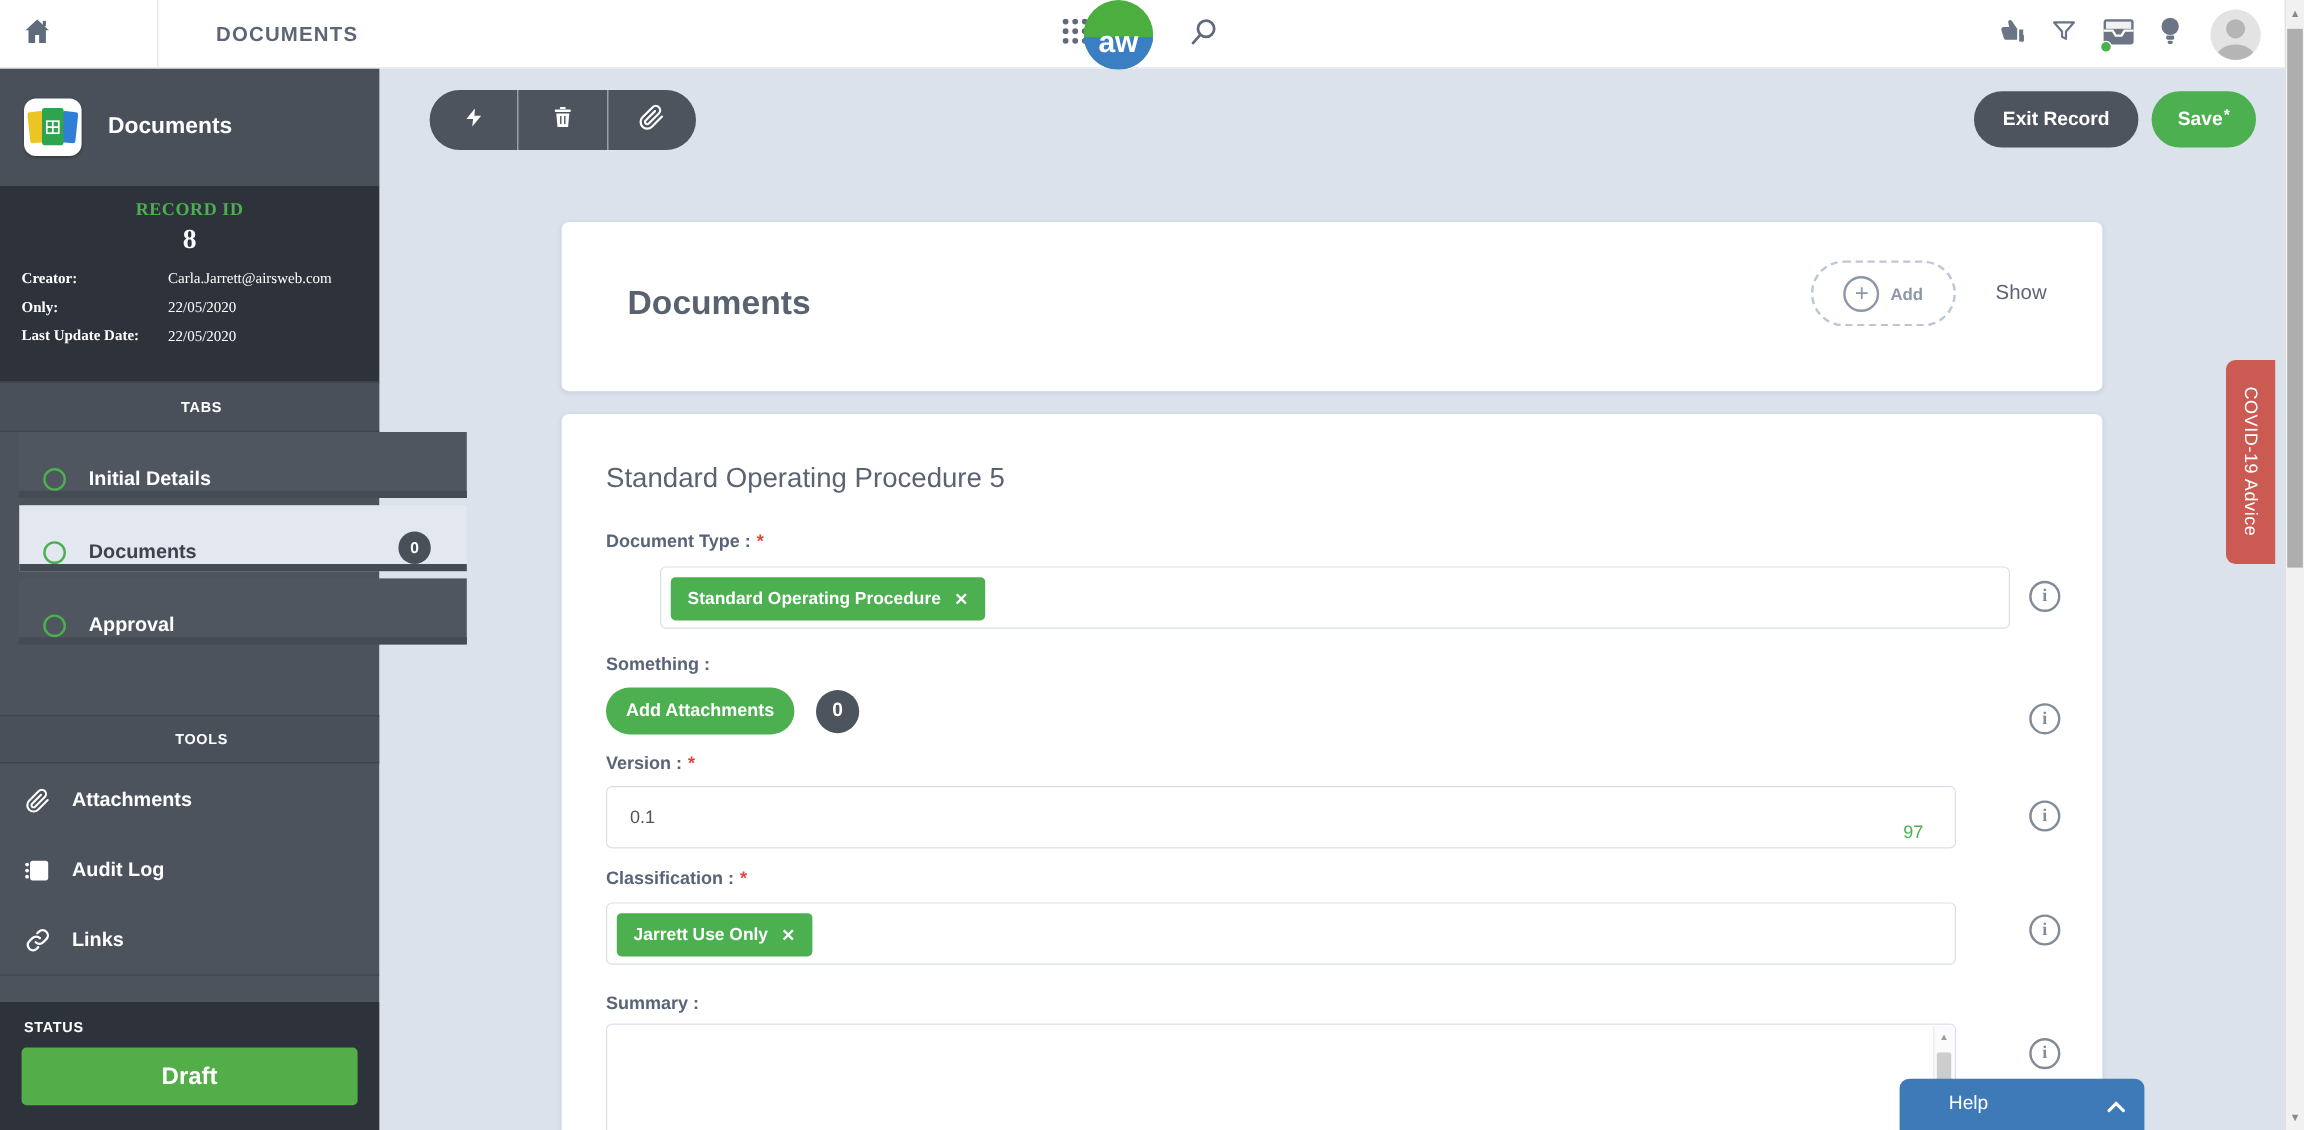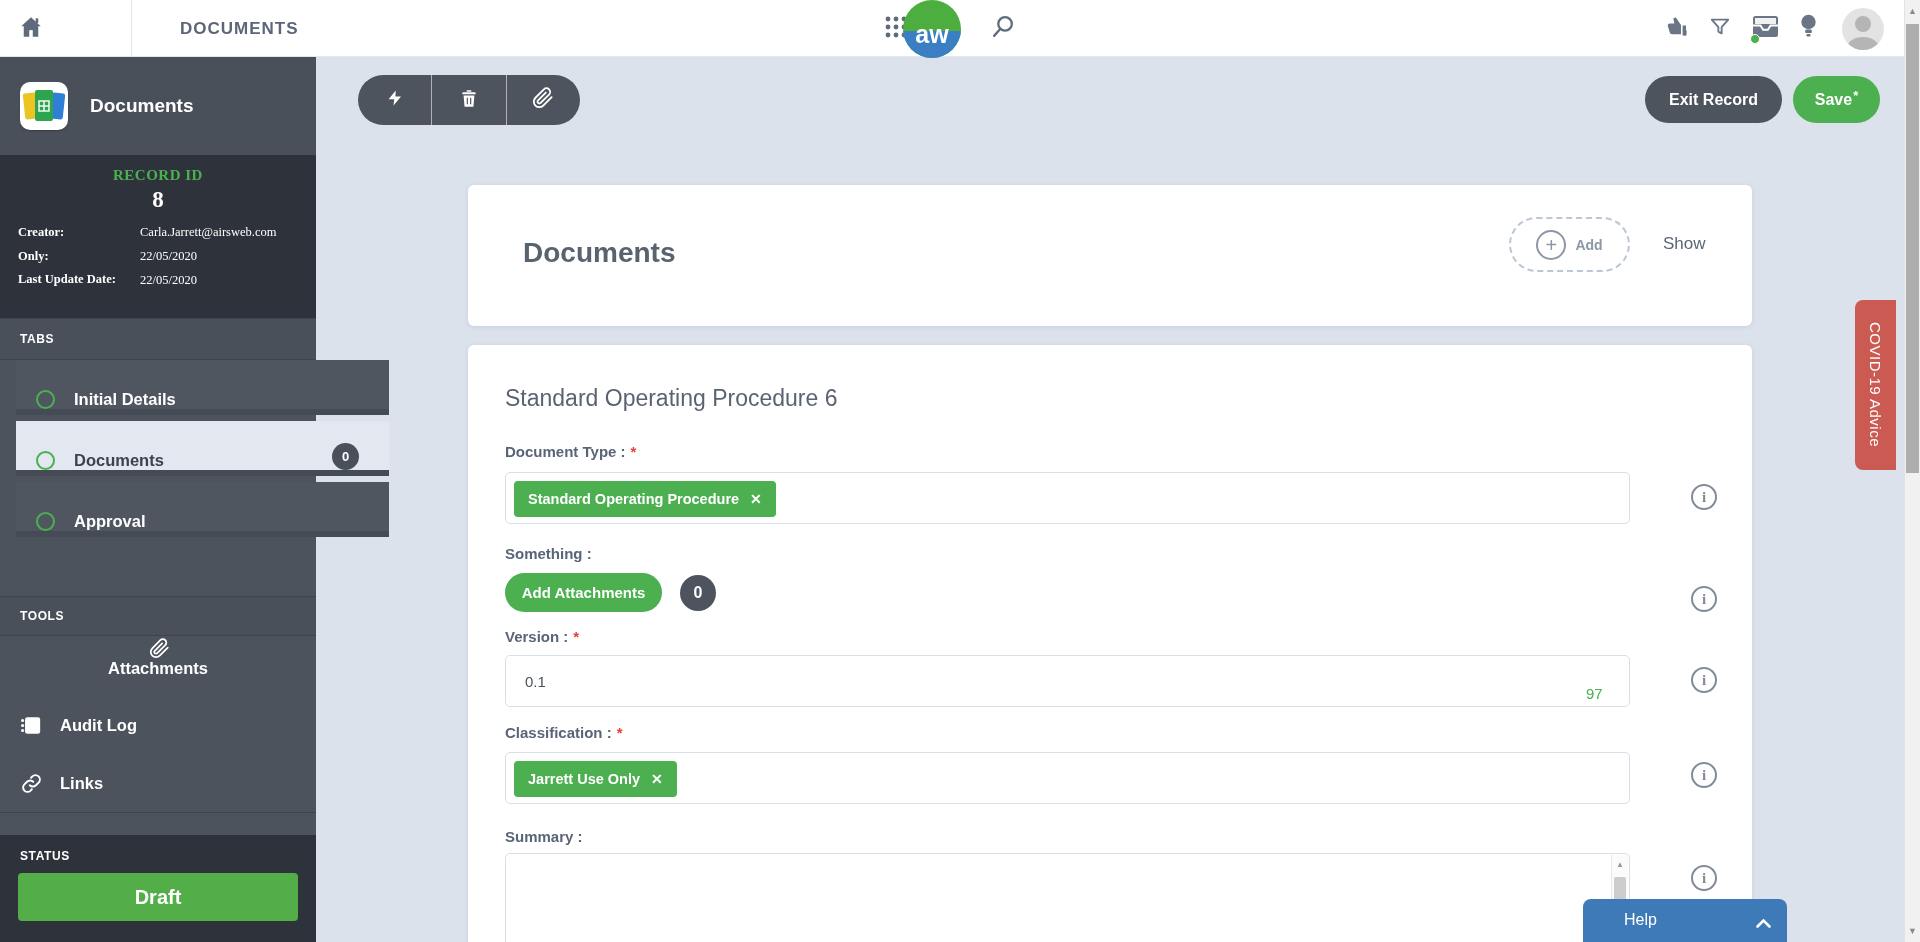--- a/index.html
+++ b/index.html
@@ -30,21 +30,21 @@
               box-shadow:0 1px 2px rgba(0,0,0,.25); }
   .sb-header-title { color:#fff; font-size:19px; font-weight:bold; margin-left:22px; }
   .sb-record { position:absolute; left:0; top:98px; width:316px; height:163px; background:#2e333b; color:#fff;font-family:Liberation Serif, serif; }
   .rec-id-label { text-align:center; padding-top:12px; color:#4caf50; font-weight:bold; font-size:15px; letter-spacing:.5px; }
   .rec-id-value { text-align:center; font-size:23px; font-weight:bold; margin-top:3px; }
   .rec-fields { display:grid; grid-template-columns:100px 1fr; column-gap:22px; row-gap:8px;
                 padding:12px 16px 0 18px; font-size:12.5px; align-items:center; }
   .rec-fields .lbl { font-weight:bold; line-height:1.25; }
   .sb-band { position:absolute; left:0; width:316px; color:#fff; font-size:12px; font-weight:bold;
              letter-spacing:.6px; padding-left:20px; background:#4a505a;
-             border-top:1px solid #3e444d; border-bottom:1px solid #3e444d; display:flex; align-items:center; }
+             border-top:1px solid #3e444d; border-bottom:1px solid #3e444d; display:flex; align-items:center;justify-content:center; }
   .sb-row { position:absolute; left:16px; width:373px; height:55px; background:#4f5660; display:flex;
             align-items:flex-end; cursor:pointer; border-bottom:6px solid #454b55; }
   .sb-row .circle { width:19px; height:19px; border:2.5px solid #4caf50; border-radius:50%; margin:0 19px 0 20px; flex:0 0 19px; }
   .sb-row .rlabel { color:#fff; font-size:16.5px; font-weight:bold; }
   .sb-row.active { background:#e2e7f0; }
   .sb-row.active .rlabel { color:#3c434d; }
   .sb-badge { margin-left:auto; margin-right:30px; width:27px; height:27px; border-radius:50%; background:#4a505a;
               color:#fff; font-size:13px; font-weight:bold; display:flex; align-items:center; justify-content:center; }
   .tool-row { position:absolute; left:0; width:316px; height:58px; display:flex; align-items:center; cursor:pointer; }
   .tool-row .ticon { width:24px; margin:0 17px 0 19px; display:flex; justify-content:center; }
@@ -266,21 +266,21 @@
   </div>
   <div class="sb-row" style="top:425px;">
     <div class="circle"></div>
     <div class="rlabel">Approval</div>
   </div>
 
   <div class="sb-band" style="top:539px;height:40px;">
     <span>TOOLS</span>
   </div>
 
-  <div class="tool-row" style="top:581px;flex-direction:column;">
+  <div class="tool-row" style="top:581px;">
     <div class="ticon">
       <svg width="21" height="21" viewBox="0 0 24 24" fill="none" stroke="#fff" stroke-width="2" stroke-linecap="round">
         <path d="M21.44 11.05l-9.19 9.19a6 6 0 0 1-8.49-8.49l9.19-9.19a4 4 0 0 1 5.66 5.66l-9.2 9.19a2 2 0 0 1-2.83-2.83l8.49-8.48"></path>
       </svg>
     </div>
     <div class="rlabel">Attachments</div>
   </div>
   <div class="tool-row" style="top:639px;">
     <div class="ticon">
       <svg width="22" height="21" viewBox="0 0 24 22" fill="#fff">
@@ -352,26 +352,26 @@
     <div class="add-btn">
       <span class="add-plus">
           <span>+</span>
         </span>
       <span class="add-label">Add</span>
     </div>
     <div class="show-link">Show</div>
   </div>
 
   <div class="card form-card">
-    <div class="form-heading">Standard Operating Procedure 6</div>
+    <div class="form-heading">Standard Operating Procedure 5</div>
 
     <div class="f-label" style="top:98px;">
       <span>Document Type :</span><span class="req">*</span>
     </div>
-    <div class="f-input" style="top:127px;">
+    <div class="f-input" style="top:127px;margin-left:45px;">
       <div class="tag">
         <span>Standard Operating Procedure</span>
         <span class="x">✕</span>
       </div>
     </div>
     <div class="info-ic" style="top:139px;">
         <span>i</span>
       </div>
 
     <div class="f-label" style="top:200px;">

